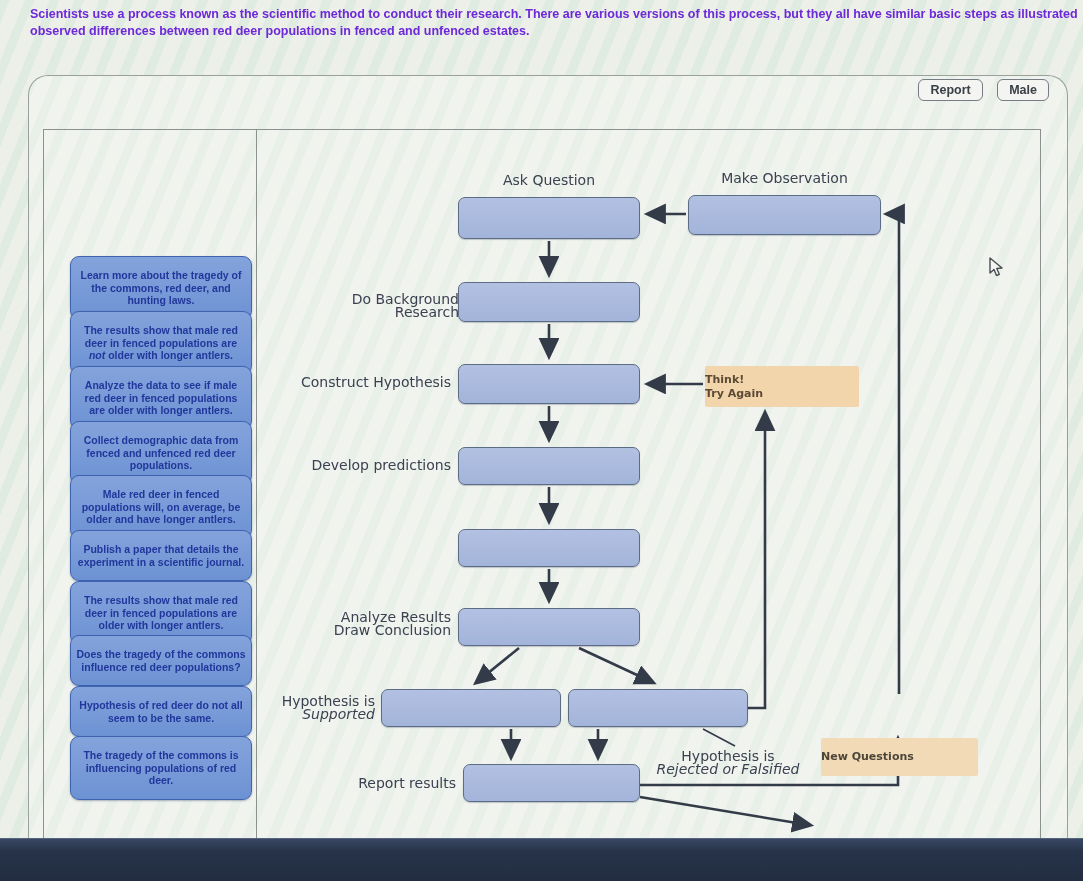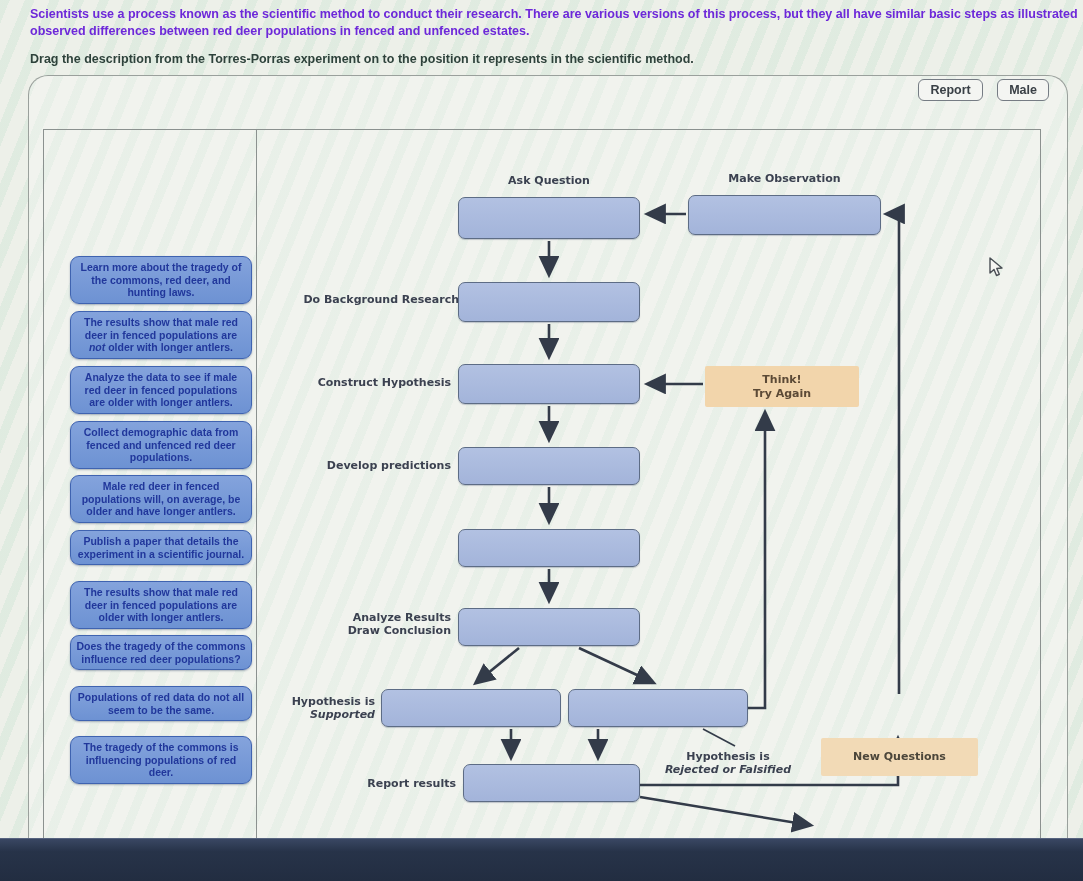--- a/index.html
+++ b/index.html
@@ -36,79 +36,78 @@
     position: absolute; left: 14px; top: 53px; width: 998px; height: 710px;
     border: 1px solid #8b918f; border-bottom: none;
   }
   .cards-panel { position: absolute; left: 0; top: 0; width: 213px; height: 100%;
                  border-right: 1px solid #8b918f; }
   .flow-panel  { position: absolute; left: 214px; top: 0; width: 784px; height: 100%; }
 
   
   .drag-card {
     position: absolute; left: 26px; width: 182px;
-    padding: 4px 5px;
+    padding: 12px 5px;
     background: linear-gradient(#84a3dc, #6d92d3);
     border: 1.5px solid #3f63b0; border-radius: 9px;
     font-size: 10.5px; line-height: 12.5px; font-weight: 600; color: #21379b;
     text-align: center; cursor: grab;
     box-shadow: 0 1px 2px rgba(30,50,90,0.35);
   }
   .drag-card em { font-style: italic; }
 
   
   .dz {
     position: absolute;
     background: linear-gradient(#b2c1e2, #a3b4da);
     border: 1.4px solid #5d6c85; border-radius: 7px;
     box-shadow: 0 1px 1px rgba(40,55,90,0.25);
   }
   .fb { position: absolute; display: flex; flex-direction: column; justify-content: center;
-        text-align: center; background: #f2d5ab; border-radius: 2px;
+        background: #f2d5ab; border-radius: 2px;
         font-family: "DejaVu Sans", sans-serif; font-size: 11px; line-height: 13.5px;
         font-weight: 700; color: #5c4a36; }
   .fb.light { background: #f2dab6; color: #4c463a; font-weight: 600; margin-top: 44px; }
   .flabel { position: absolute; font-family: "DejaVu Sans", sans-serif;
-            font-size: 11px; line-height: 13px; font-weight: 700; color: #3b4150;
+            font-size: 14px; line-height: 13px; font-weight: 400; color: #3b4150;
             text-align: center; }
   .flabel.right { text-align: right; }
   .flabel .it { font-style: italic; }
   .arrows { position: absolute; left: 0; top: 0; width: 784px; height: 710px; }
 
   .bezel { position: absolute; left: 0; top: 838px; width: 1083px; height: 43px;
            background: linear-gradient(#3a4763, #273349 30%, #222d41); border-top: 1px solid #56637f; }
   .cursor { position: absolute; left: 989px; top: 257px; width: 16px; height: 21px; z-index: 20; }
 </style>
 </head>
 <body>
 
 <div class="intro">
   <div class="intro-line">Scientists use a process known as the scientific method to conduct their research. There are various versions of this process, but they all have similar basic steps as illustrated</div>
   <div class="intro-line">observed differences between red deer populations in fenced and unfenced estates.</div>
-  <div class="drag-line">Drag the description from the Torres-Porras experiment on to the position it represents in the scientific method.</div>
 </div>
 
 <div class="outer-card">
   <div class="toolbar">
     <button class="btn">Report</button>
     <button class="btn">Male</button>
   </div>
 
   <div class="workspace">
 
     <div class="cards-panel">
       <div class="drag-card" style="top:126px"><span>Learn more about the tragedy of the commons, red deer, and hunting laws.</span></div>
       <div class="drag-card" style="top:181px"><span>The results show that male red deer in fenced populations are </span><em>not</em><span> older with longer antlers.</span></div>
       <div class="drag-card" style="top:236px"><span>Analyze the data to see if male red deer in fenced populations are older with longer antlers.</span></div>
       <div class="drag-card" style="top:291px"><span>Collect demographic data from fenced and unfenced red deer populations.</span></div>
       <div class="drag-card" style="top:345px"><span>Male red deer in fenced populations will, on average, be older and have longer antlers.</span></div>
       <div class="drag-card" style="top:400px"><span>Publish a paper that details the experiment in a scientific journal.</span></div>
       <div class="drag-card" style="top:451px"><span>The results show that male red deer in fenced populations are older with longer antlers.</span></div>
       <div class="drag-card" style="top:505px"><span>Does the tragedy of the commons influence red deer populations?</span></div>
-      <div class="drag-card" style="top:556px"><span>Populations of red data do not all seem to be the same.</span></div>
+      <div class="drag-card" style="top:556px"><span>Hypothesis of red deer do not all seem to be the same.</span></div>
       <div class="drag-card" style="top:606px"><span>The tragedy of the commons is influencing populations of red deer.</span></div>
     </div>
 
     <div class="flow-panel">
 
       <svg class="arrows" viewBox="0 0 784 710">
         <defs>
           <marker id="ah" markerWidth="9" markerHeight="9" refX="6.5" refY="4" orient="auto">
             <path d="M0,0 L8.5,4 L0,8 z" fill="#333b49"></path>
           </marker>

